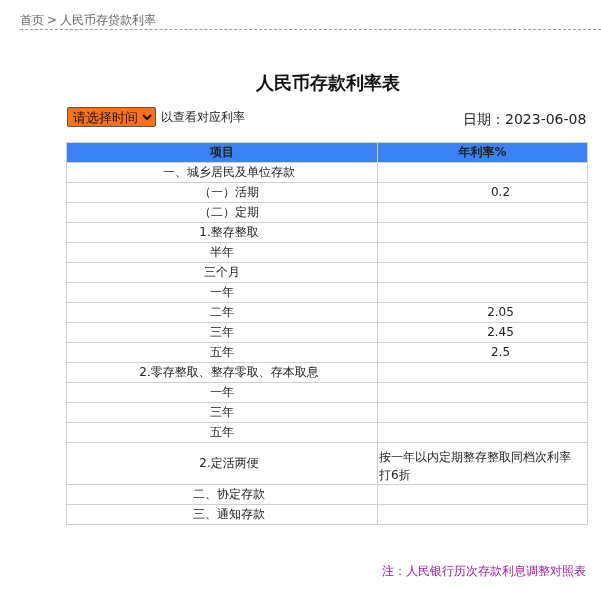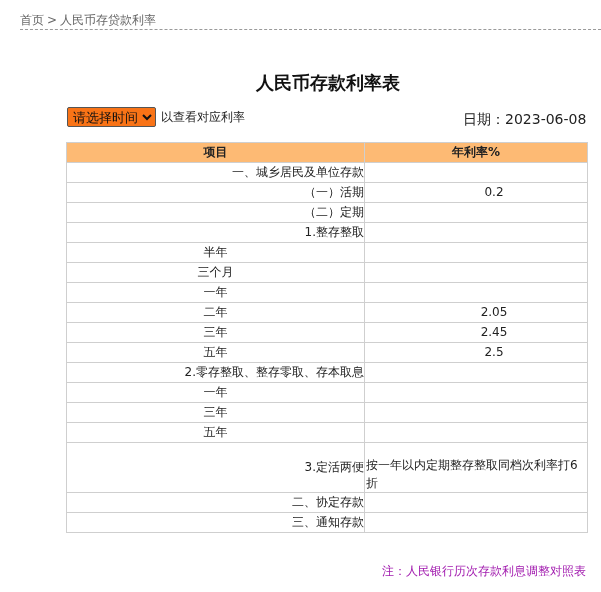--- a/index.html
+++ b/index.html
@@ -33,26 +33,26 @@
     position: absolute; left: 463px; top: 111px; font-size: 14px; color: #222;
     line-height: 16px;
   }
   table.rates {
     position: absolute; left: 66px; top: 142px; width: 522px;
     border-collapse: collapse; font-size: 12px; color: #222;
   }
   table.rates th, table.rates td {
     border: 1px solid #cfcfcf; height: 19px; padding: 0; line-height: 19px;
   }
-  table.rates th { background: #fdba74; font-weight: bold; text-align: center; }
+  table.rates th { background: #3b82f6; font-weight: bold; text-align: center; }
   table.rates th.c1, table.rates td.c1 { width: 296px; }
-  table.rates td.left { text-align: right; padding-left: 1px; }
+  table.rates td.left { text-align: center; padding-left: 14px; }
   table.rates td.center { text-align: center; }
   table.rates td.val { text-align: center; padding-left: 36px; }
-  table.rates td.val.note { text-align: left; line-height: 18px; padding: 12px 8px 0 1px; }
+  table.rates td.val.note { text-align: left; line-height: 18px; padding: 4px 8px 0 1px; }
   table.rates tr.tall td { height: 37px; }
   .footnote {
     position: absolute; left: 0; top: 563px; width: 586px; text-align: right;
     font-size: 12px; color: #a21caf; line-height: 16px;
   }
 </style>
 </head>
 <body>
 
 <div class="breadcrumb">
@@ -130,21 +130,21 @@
       </tr>
     <tr>
         <td class="c1 center">三年</td>
         <td class="val"></td>
       </tr>
     <tr>
         <td class="c1 center">五年</td>
         <td class="val"></td>
       </tr>
     <tr class="tall">
-        <td class="c1 left">3.定活两便</td>
+        <td class="c1 left">2.定活两便</td>
         <td class="val note">按一年以内定期整存整取同档次利率打6折</td>
       </tr>
     <tr>
         <td class="c1 left">二、协定存款</td>
         <td class="val"></td>
       </tr>
     <tr>
         <td class="c1 left">三、通知存款</td>
         <td class="val"></td>
       </tr>

